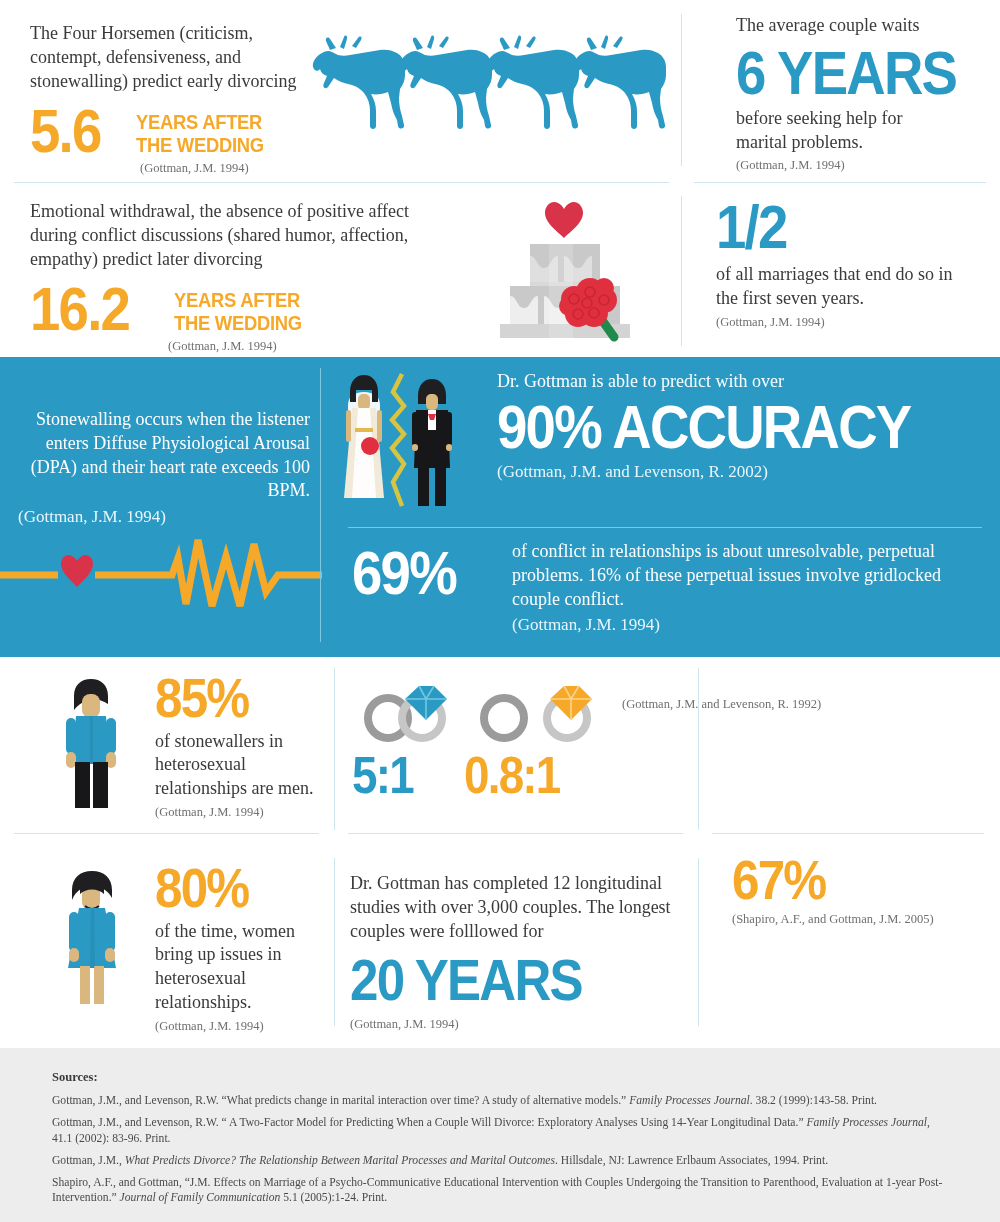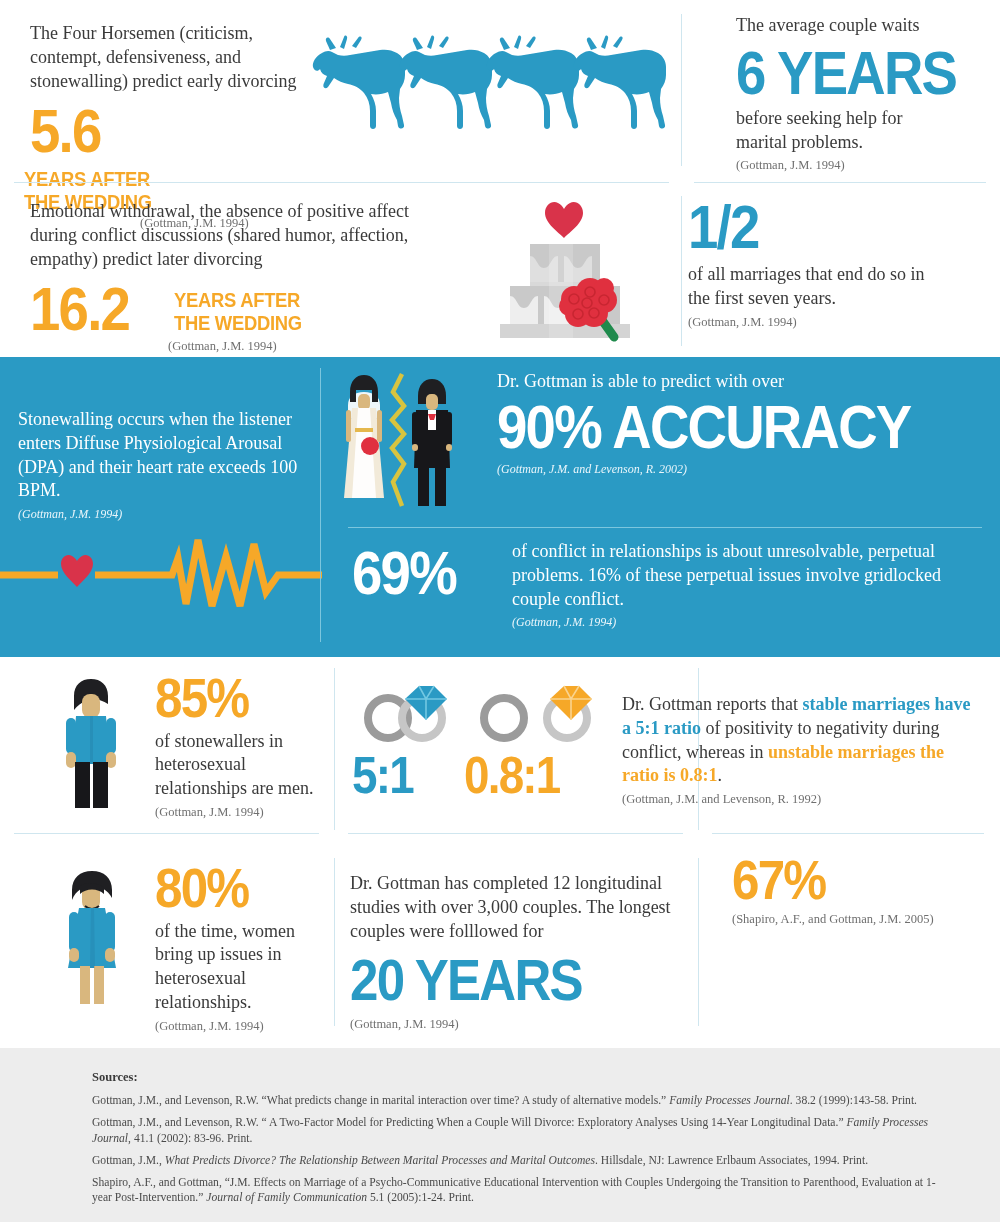--- a/index.html
+++ b/index.html
@@ -8,21 +8,21 @@
     width:1000px; height:1222px; position:relative; overflow:hidden;
     font-family:"Liberation Serif", serif; color:#3b3b3b;
   }
   .canvas { position:relative; width:1000px; height:1222px; background:#ffffff; }
 
   
   .serif { font-family:"Liberation Serif", serif; }
   .cond  { font-family:"Liberation Sans", sans-serif; font-weight:bold; }
   .body-text { font-size:18px; line-height:1.32; color:#3a3a3a; }
   .cite { font-size:12.5px; color:#6f6f6f; margin-top:4px; }
-  .cite-w { font-size:12px; color:#eaf6fb; margin-top:4px;font-style:italic; }
+  .cite-w { font-size:17px; color:#eaf6fb; margin-top:4px; }
   .white { color:#ffffff; }
   .bigblue { color:#2a9ac4; }
   .bigorange { color:#f6a828; }
 
   .huge {
     font-family:"Liberation Sans", sans-serif; font-weight:bold;
     letter-spacing:-2px; line-height:0.92;
     transform:scaleX(0.88); transform-origin:left center;
   }
 
@@ -33,39 +33,39 @@
   .hline { position:absolute; height:1px; background:#cfe6ef; }
   .vline-w { position:absolute; width:1px; background:#7cc6de; }
   .hline-w { position:absolute; height:1px; background:#7cc6de; }
 
   .blueband { position:absolute; left:0; top:357px; width:1000px; height:300px; background:#2a9ac4; }
 
   .sources {
     position:absolute; left:0; top:1048px; width:1000px; height:174px;
     background:#ededed;
   }
-  .sources-inner { padding:22px 52px 0 52px;margin-left:40px; }
+  .sources-inner { padding:22px 52px 0 52px; }
   .src-title { font-family:"Liberation Serif", serif; font-weight:bold; font-size:12.5px; color:#3b3b3b; margin-bottom:8px;}
   .src-line { font-size:11.6px; line-height:1.32; color:#4a4a4a; margin-bottom:7px; }
   .src-line i { font-style:italic; }
 
   
   .hl-blue { color:#2a9ac4; font-weight:bold; }
   .hl-orange { color:#f6a828; font-weight:bold; }
 
   svg { display:block; }
 </style>
 </head>
 <body>
 
 <div class="canvas">
 
   <div class="cell" style="left:30px; top:22px; width:300px;">
     <div class="serif body-text" style="width:275px;">The Four Horsemen (criticism, contempt, defensiveness, and stonewalling) predict early divorcing</div>
-    <div style="display:flex; align-items:flex-start; margin-top:9px;flex-direction:column;">
+    <div style="display:flex; align-items:flex-start; margin-top:9px;">
       <div class="huge bigorange" style="font-size:62px; width:112px;">5.6</div>
       <div style="margin-left:-6px; padding-top:9px;">
         <div class="cond bigorange" style="font-size:20px; letter-spacing:-0.3px; transform:scaleX(0.92); transform-origin:left;">YEARS AFTER</div>
         <div class="cond bigorange" style="font-size:20px; letter-spacing:-0.3px; transform:scaleX(0.92); transform-origin:left;">THE WEDDING</div>
       </div>
     </div>
     <div class="serif cite" style="margin-left:110px; margin-top:2px;">(Gottman, J.M. 1994)</div>
   </div>
 
   <div class="cell" style="left:305px; top:26px; width:365px; height:110px;">
@@ -144,30 +144,30 @@
           <circle cx="98" cy="96" r="5"></circle>
         <circle cx="112" cy="104" r="5"></circle>
           <circle cx="86" cy="118" r="5"></circle>
         <circle cx="102" cy="117" r="5"></circle>
           <circle cx="95" cy="107" r="5"></circle>
       </g>
     </svg>
   </div>
 
   <div class="vline" style="left:681px; top:196px; height:150px;"></div>
-  <div class="cell" style="left:688px; top:198px; width:268px;">
+  <div class="cell" style="left:716px; top:198px; width:268px;">
     <div class="huge bigblue" style="font-size:62px; margin-bottom:8px;">1/2</div>
     <div class="serif body-text" style="width:252px;">of all marriages that end do so in the first seven years.</div>
     <div class="serif cite">(Gottman, J.M. 1994)</div>
   </div>
 
   <div class="blueband"></div>
 
   <div class="cell" style="left:18px; top:408px; width:300px;">
-    <div class="serif body-text white" style="width:292px;">Stonewalling occurs when the listener enters Diffuse Physiological Arousal (DPA) and their heart rate exceeds 100 BPM.</div>
+    <div class="serif body-text white" style="width:292px;text-align:right;">Stonewalling occurs when the listener enters Diffuse Physiological Arousal (DPA) and their heart rate exceeds 100 BPM.</div>
     <div class="serif cite-w">(Gottman, J.M. 1994)</div>
   </div>
 
   <div class="cell" style="left:0px; top:530px; width:322px; height:90px;">
     <svg width="322" height="90" viewBox="0 0 322 90" aria-hidden="true">
       <path stroke="#f6a828" stroke-width="7" fill="none" stroke-linejoin="miter" d="M0 45 L58 45 M95 45 L172 45 L178 28 L186 74 L198 10 L212 76 L226 26 L240 76 L254 14 L266 62 L278 45 L322 45"></path>
       <path fill="#d9334a" d="M61 34 C61 27,67 23,72 26 C74 27,76 29,77 31 C78 29,80 27,82 26 C87 23,93 27,93 34 C93 43,82 51,77 57 C72 51,61 43,61 34 Z"></path>
     </svg>
   </div>
 
@@ -258,23 +258,20 @@
     <svg width="140" height="66" viewBox="0 0 140 66" aria-hidden="true">
       <circle cx="32" cy="42" r="20" fill="none" stroke="#9b9b9b" stroke-width="8"></circle>
       <circle cx="95" cy="42" r="20" fill="none" stroke="#c6c6c6" stroke-width="8"></circle>
       <path d="M78 23 L92 10 L107 10 L120 23 L99 44 Z" fill="#f6a828"></path>
       <path d="M78 23 L120 23 M92 10 L99 23 L107 10 M99 23 L99 44" stroke="#fbd89a" stroke-width="1.6" fill="none" opacity="0.9"></path>
     </svg>
   </div>
   <div class="huge bigorange" style="position:absolute; left:464px; top:752px; font-size:52px;">0.8:1</div>
 
   <div class="cell" style="left:622px; top:693px; width:355px;">
-    <div class="serif body-text">
-      <span>Dr. Gottman reports that </span><span class="hl-blue">stable marriages have a 5:1 ratio</span><span> of positivity to negativity during conflict, whereas in </span><span class="hl-orange">unstable marriages the ratio is 0.8:1</span><span>.</span>
-    </div>
     <div class="serif cite">(Gottman, J.M. and Levenson, R. 1992)</div>
   </div>
 
   <div class="hline" style="left:14px; top:833px; width:305px;"></div>
   <div class="hline" style="left:348px; top:833px; width:335px;"></div>
   <div class="hline" style="left:712px; top:833px; width:272px;"></div>
 
   <div class="cell" style="left:54px; top:868px; width:80px; height:140px;">
     <svg width="80" height="140" viewBox="0 0 80 140" aria-hidden="true">
       <path fill="#1f1f22" d="M18 22 C18 10,26 3,38 3 C50 3,58 10,58 22 L58 30 C54 22,46 18,38 18 C30 18,22 22,18 32 Z"></path>

